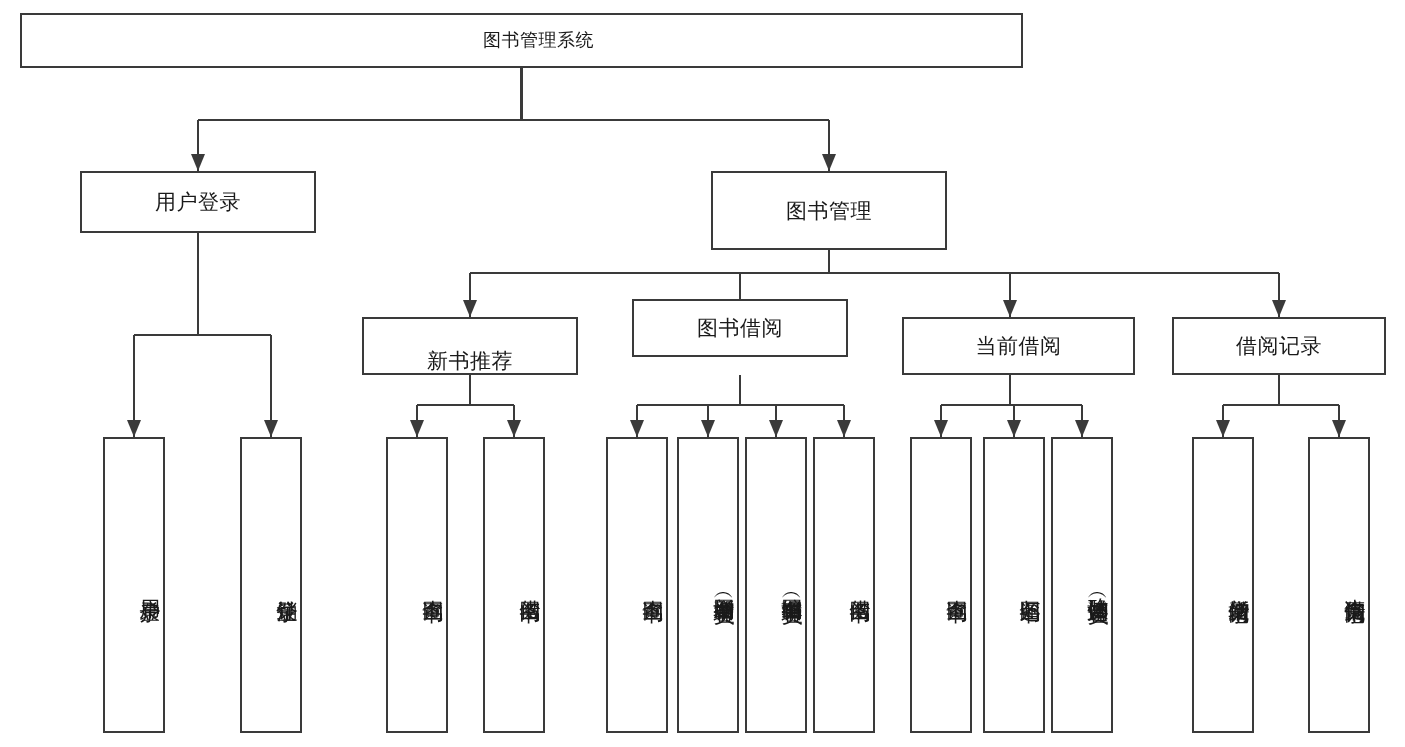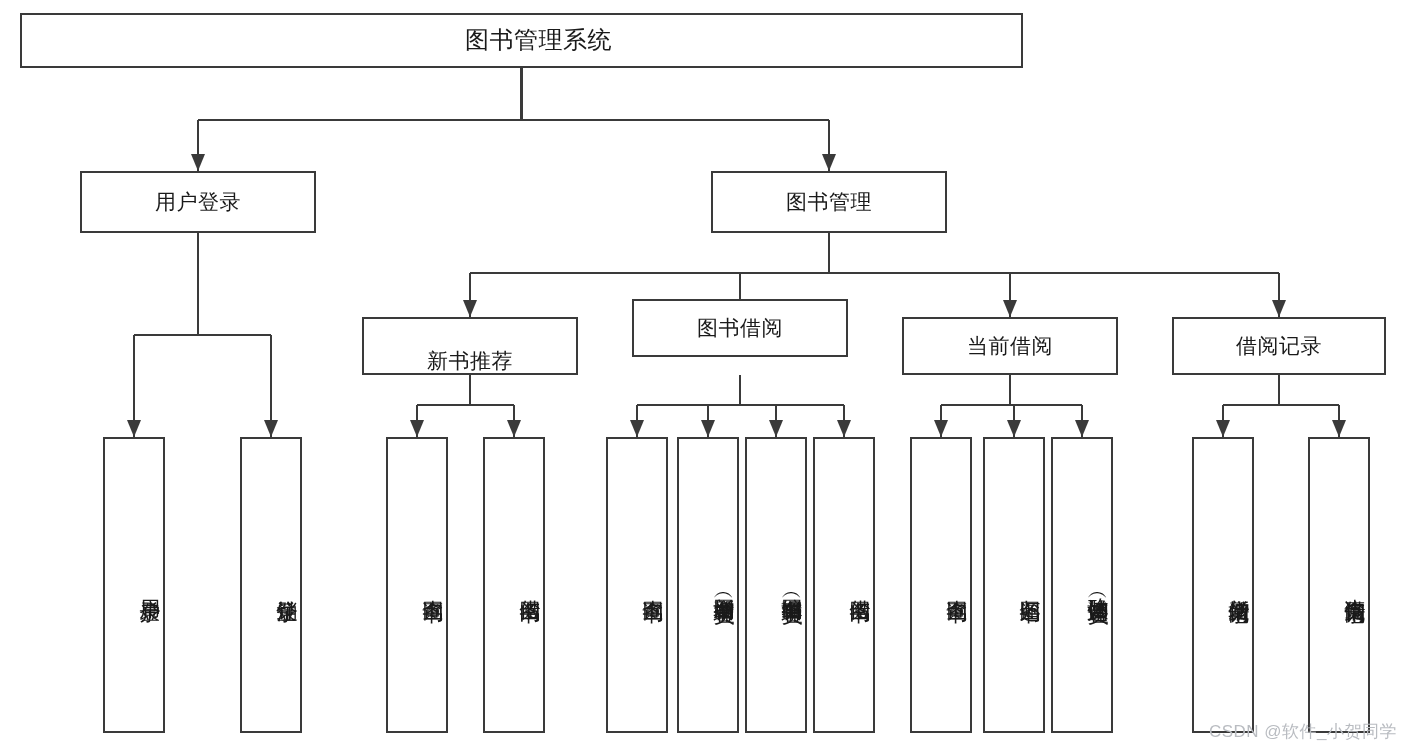--- a/index.html
+++ b/index.html
@@ -37,21 +37,21 @@
     color: #1a1a1a;
     overflow: hidden;
   }
   
   .node.horiz {
     font-size: 21px;
     letter-spacing: 0.5px;
     line-height: 1.2;
   }
   .node.root {
-    font-size: 24px;
+    font-size: 18px;
     padding-left: 34px;
   }
   
   .node.vert {
     writing-mode: vertical-rl;
     text-orientation: upright;
     font-size: 21px;
     line-height: 1.28;
     letter-spacing: 1px;
     padding: 10px 0;
@@ -134,30 +134,30 @@
       <line x1="1339" y1="405" x2="1339" y2="437" stroke="#3a3a3a" stroke-width="2.5" shape-rendering="crispEdges"></line>
       <polygon points="1332,420 1346,420 1339,437" fill="#3a3a3a"></polygon>
     </svg>
   <div id="nodes">
       <div class="node horiz root" style="left: 20px; top: 13px; width: 1003px; height: 55px; border-color: rgb(58, 58, 58); background: rgb(255, 255, 255); color: rgb(26, 26, 26);">
         <span class="label">图书管理系统</span>
       </div>
       <div class="node horiz" style="left: 80px; top: 171px; width: 236px; height: 62px; border-color: rgb(58, 58, 58); background: rgb(255, 255, 255); color: rgb(26, 26, 26);">
         <span class="label">用户登录</span>
       </div>
-      <div class="node horiz" style="left: 711px; top: 171px; width: 236px; height: 62px; border-color: rgb(58, 58, 58); background: rgb(255, 255, 255); color: rgb(26, 26, 26);">
+      <div class="node horiz" style="left: 711px; top: 171px; width: 236px; height: 79px; border-color: rgb(58, 58, 58); background: rgb(255, 255, 255); color: rgb(26, 26, 26);">
         <span class="label">图书管理</span>
       </div>
       <div class="node horiz" style="left: 362px; top: 317px; width: 216px; height: 58px; border-color: rgb(58, 58, 58); background: rgb(255, 255, 255); color: rgb(26, 26, 26); align-items: flex-end;">
         <span class="label">新书推荐</span>
       </div>
       <div class="node horiz" style="left: 632px; top: 299px; width: 216px; height: 58px; border-color: rgb(58, 58, 58); background: rgb(255, 255, 255); color: rgb(26, 26, 26);">
         <span class="label">图书借阅</span>
       </div>
-      <div class="node horiz" style="left: 902px; top: 317px; width: 216px; height: 58px; border-color: rgb(58, 58, 58); background: rgb(255, 255, 255); color: rgb(26, 26, 26); align-items: center;">
+      <div class="node horiz" style="left: 902px; top: 317px; width: 233px; height: 58px; border-color: rgb(58, 58, 58); background: rgb(255, 255, 255); color: rgb(26, 26, 26); align-items: center;">
         <span class="label">当前借阅</span>
       </div>
       <div class="node horiz" style="left: 1172px; top: 317px; width: 214px; height: 58px; border-color: rgb(58, 58, 58); background: rgb(255, 255, 255); color: rgb(26, 26, 26); align-items: center;">
         <span class="label">借阅记录</span>
       </div>
       <div class="node vert" style="left: 103px; top: 437px; width: 62px; height: 296px; border-color: rgb(58, 58, 58); background: rgb(255, 255, 255); color: rgb(26, 26, 26);">
         <span class="label">用户登录</span>
       </div>
       <div class="node vert" style="left: 240px; top: 437px; width: 62px; height: 296px; border-color: rgb(58, 58, 58); background: rgb(255, 255, 255); color: rgb(26, 26, 26);">
         <span class="label">注销登录</span>
@@ -189,14 +189,13 @@
       <div class="node vert" style="left: 1051px; top: 437px; width: 62px; height: 296px; border-color: rgb(58, 58, 58); background: rgb(255, 255, 255); color: rgb(26, 26, 26);">
         <span class="label">确认归还（管理员）</span>
       </div>
       <div class="node vert" style="left: 1192px; top: 437px; width: 62px; height: 296px; border-color: rgb(58, 58, 58); background: rgb(255, 255, 255); color: rgb(26, 26, 26);">
         <span class="label">新增借阅记录</span>
       </div>
       <div class="node vert" style="left: 1308px; top: 437px; width: 62px; height: 296px; border-color: rgb(58, 58, 58); background: rgb(255, 255, 255); color: rgb(26, 26, 26);">
         <span class="label">查询借阅记录</span>
       </div>
     </div>
-  <div class="watermark" style="color: rgb(185, 188, 193);">CSDN @软件_小贺同学</div>
 </div>
 
 </body></html>

